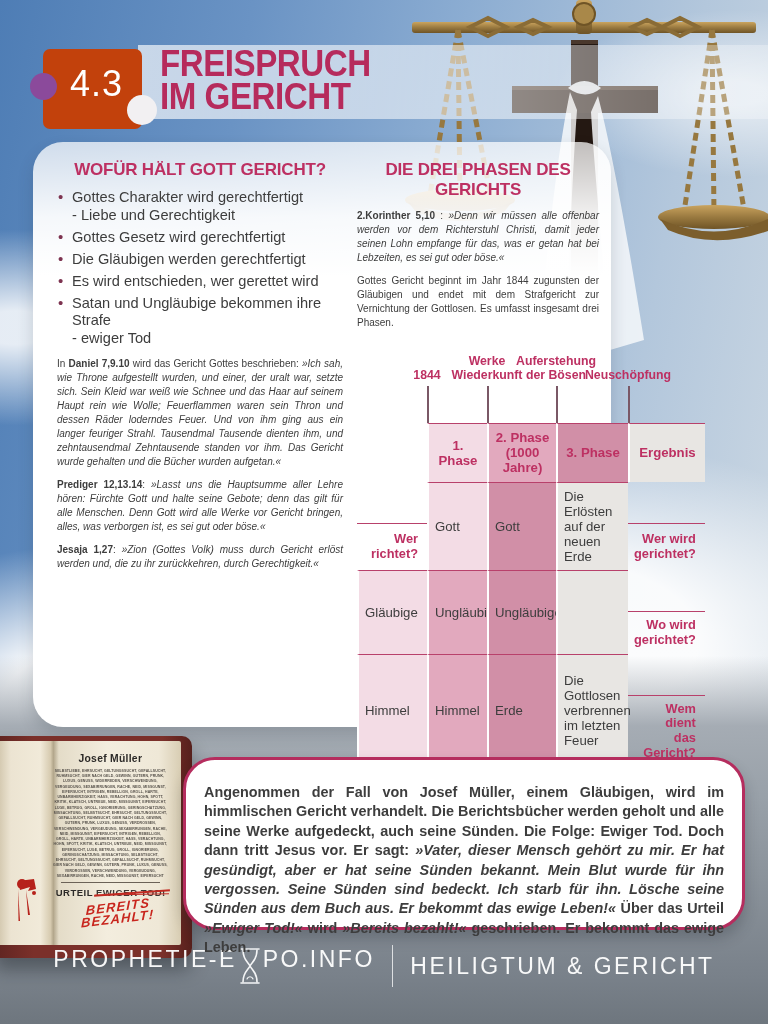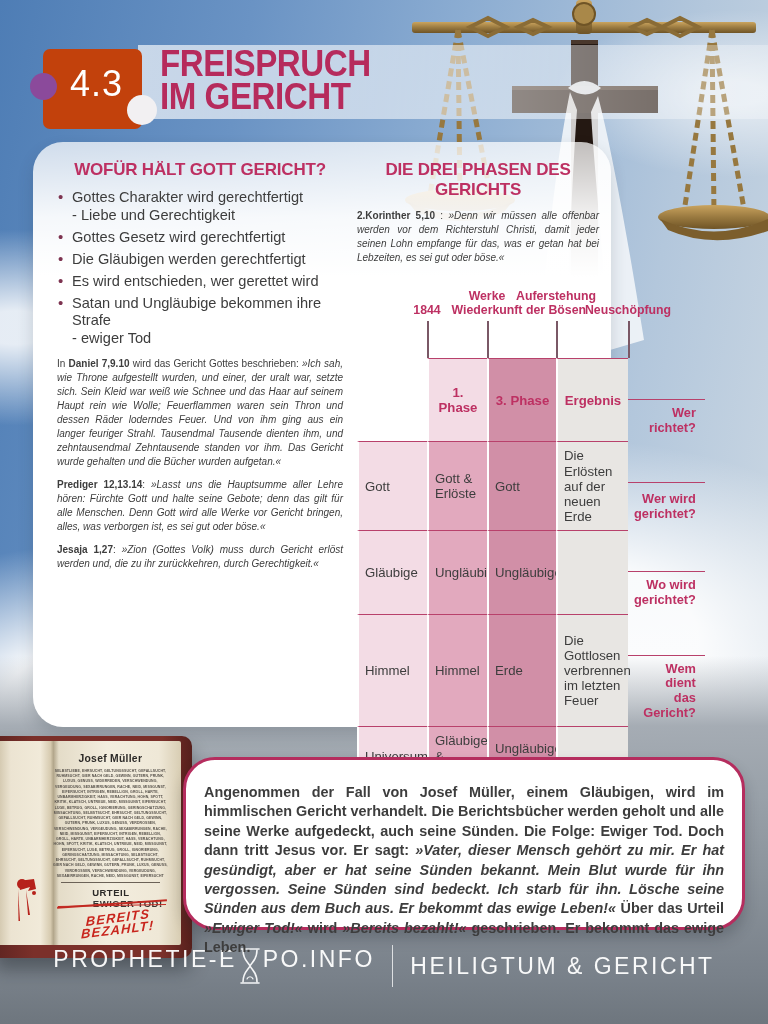--- a/index.html
+++ b/index.html
@@ -70,21 +70,21 @@
     border-radius:4px 10px 10px 4px;box-shadow:0 12px 18px rgba(20,25,30,.4);}
   .book-pages{position:absolute;left:2px;top:5px;right:11px;bottom:13px;border-radius:2px;
     background:linear-gradient(90deg,#cdc1a6 0%,#ece4d2 8%,#f1ead9 24%,#d6caaf 29.5%,#b2a68b 31%,#e4dcc8 34%,#f3edde 60%,#efe8d7 88%,#d8cdb3 100%);}
   .page-right{position:absolute;left:31%;right:7%;top:4%;bottom:4%;text-align:center;}
   .book-name{font-size:11px;font-weight:700;color:#2c2a28;letter-spacing:.3px;margin-top:3px;transform:scaleX(.94);}
   .sins-wrap{height:112px;overflow:hidden;margin-top:4px;}
   .sins{font-size:7px;line-height:1.5;color:#55504a;width:200%;transform:scale(.5);transform-origin:top left;
     text-align:center;font-weight:700;letter-spacing:.2px;}
   .verdict-line{border-top:1px solid #6b6257;margin:2px 8px 4px 8px;}
   .verdict-row{font-size:9.5px;font-weight:700;color:#2c2a28;letter-spacing:.5px;}
-  .strike{position:relative;color:#3a3734;padding-left:34px;}
+  .strike{position:relative;color:#3a3734;}
   .strike::before{content:"";position:absolute;left:-2px;right:-4px;top:45%;height:2px;background:#c22a22;transform:rotate(-4deg);}
   .strike::after{content:"";position:absolute;left:-1px;right:-3px;top:62%;height:1.3px;background:#c22a22;transform:rotate(-1deg);}
   .paid{display:inline-block;margin-top:3px;margin-left:14px;transform:rotate(-7deg) skewX(-8deg);
     color:#c8251d;font-weight:700;font-style:italic;font-size:13px;letter-spacing:1.2px;line-height:.95;white-space:pre-line;}
   .splat{position:absolute;left:8px;bottom:8px;}
 
   
   .casebox{position:absolute;left:183px;top:757px;width:562px;height:173px;box-sizing:border-box;z-index:3;
     background:#fff;border:3.5px solid #b52d5e;border-radius:32px;padding:23px 18px 10px 18px;
     box-shadow:0 8px 14px rgba(30,35,45,.25);font-weight:bold;}
@@ -172,44 +172,45 @@
 - ewiger Tod</li>
       </ul>
       <p class="rich"><span>In </span><span class="sb">Daniel 7,9.10</span><span> wird das Gericht Gottes beschrieben: </span><span class="si">»Ich sah, wie Throne aufgestellt wurden, und einer, der uralt war, setzte sich. Sein Kleid war weiß wie Schnee und das Haar auf seinem Haupt rein wie Wolle; Feuerflammen waren sein Thron und dessen Räder loderndes Feuer. Und von ihm ging aus ein langer feuriger Strahl. Tausendmal Tausende dienten ihm, und zehntausendmal Zehntausende standen vor ihm. Das Gericht wurde gehalten und die Bücher wurden aufgetan.«</span></p>
       <p class="rich"><span class="sb">Prediger 12,13.14</span><span>: </span><span class="si">»Lasst uns die Hauptsumme aller Lehre hören: Fürchte Gott und halte seine Gebote; denn das gilt für alle Menschen. Denn Gott wird alle Werke vor Gericht bringen, alles, was verborgen ist, es sei gut oder böse.«</span></p>
       <p class="rich"><span class="sb">Jesaja 1,27</span><span>: </span><span class="si">»Zion (Gottes Volk) muss durch Gericht erlöst werden und, die zu ihr zurückkehren, durch Gerechtigkeit.«</span></p>
     </div>
 
     <div class="col-right">
       <h2 class="colhead">DIE DREI PHASEN DES GERICHTS</h2>
       <p class="rich"><span class="sb">2.Korinther 5,10</span><span> : </span><span class="si">»Denn wir müssen alle offenbar werden vor dem Richterstuhl Christi, damit jeder seinen Lohn empfange für das, was er getan hat bei Lebzeiten, es sei gut oder böse.«</span></p>
+      <p class="rich"><span>Gottes Gericht beginnt im Jahr 1844 zugunsten der Gläubigen und endet mit dem Strafgericht zur Vernichtung der Gottlosen. Es umfasst insgesamt drei Phasen.</span></p>
 
       <div class="timeline">
         <div class="tl-label" style="left:70px">1844</div>
         <div class="tl-label" style="left:130px">Werke
 Wiederkunft</div>
         <div class="tl-label" style="left:199px">Auferstehung
 der Bösen</div>
         <div class="tl-label" style="left:271px">Neuschöpfung</div>
         <div class="tick" style="left:70px"></div>
         <div class="tick" style="left:130px"></div>
         <div class="tick" style="left:199px"></div>
         <div class="tick" style="left:271px"></div>
       </div>
 
       <div class="ptable">
         <div class="cell"></div>
         <div class="cell hed c1">1. Phase</div>
+        <div class="cell hed c2">2. Phase
+(1000 Jahre)</div>
         <div class="cell hed c3">3. Phase</div>
         <div class="cell hed c4">Ergebnis</div>
 
         <div class="cell rowlab rline">Wer richtet?</div>
         <div class="cell c1 rline">Gott</div>
-        <div class="cell c2 rline">Gott &amp;
-Erlöste</div>
         <div class="cell c3 rline">Gott</div>
         <div class="cell c4 rline">Die Erlösten auf der neuen Erde</div>
 
         <div class="cell rowlab rline">Wer wird
 gerichtet?</div>
         <div class="cell c1 rline">Gläubige</div>
         <div class="cell c2 rline">Ungläubige</div>
         <div class="cell c3 rline">Ungläubige</div>
         <div class="cell c4 rline"></div>
 

